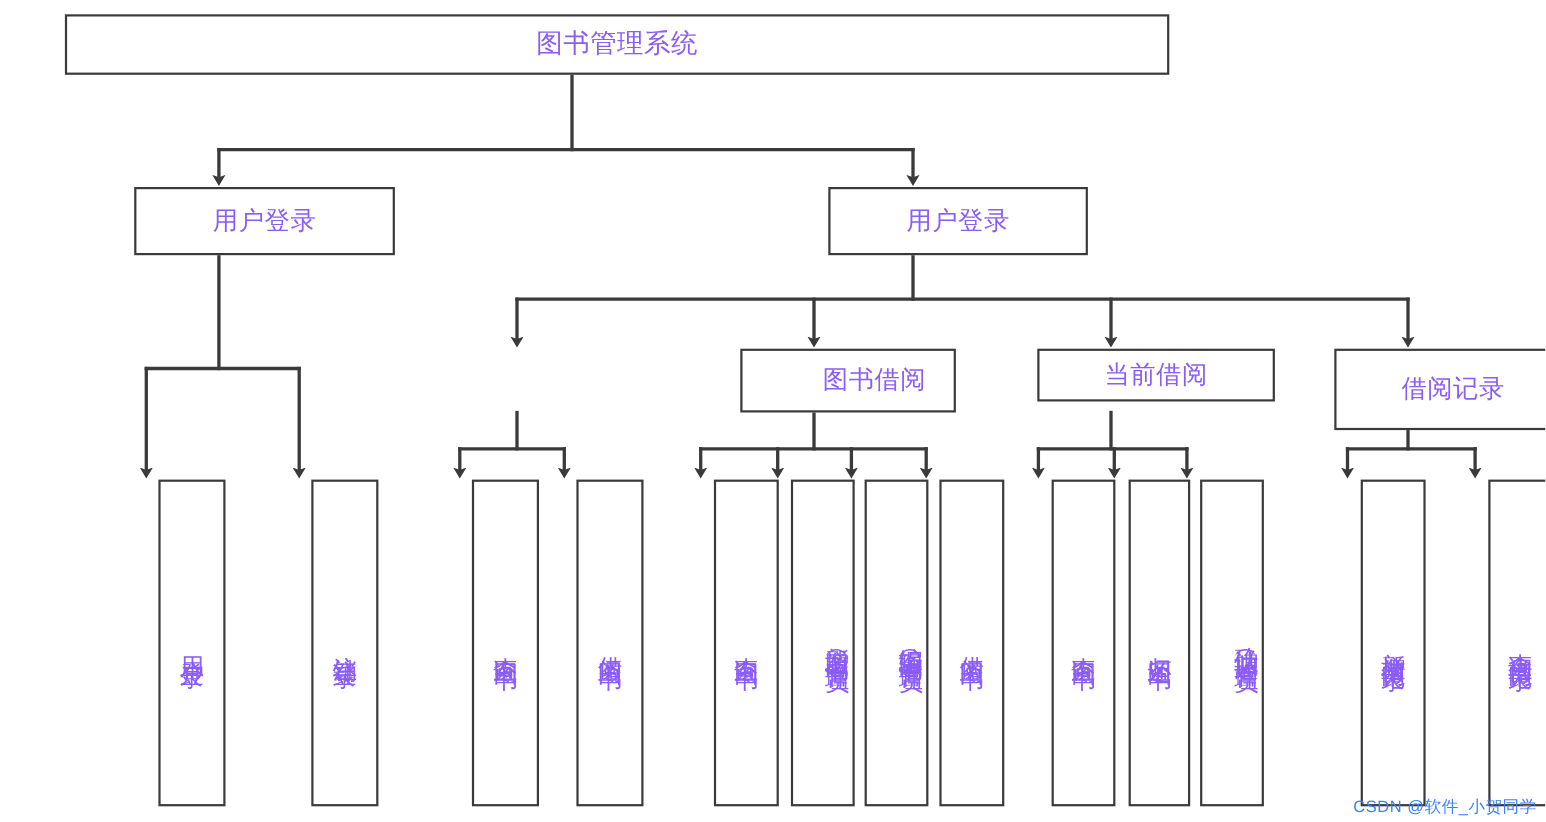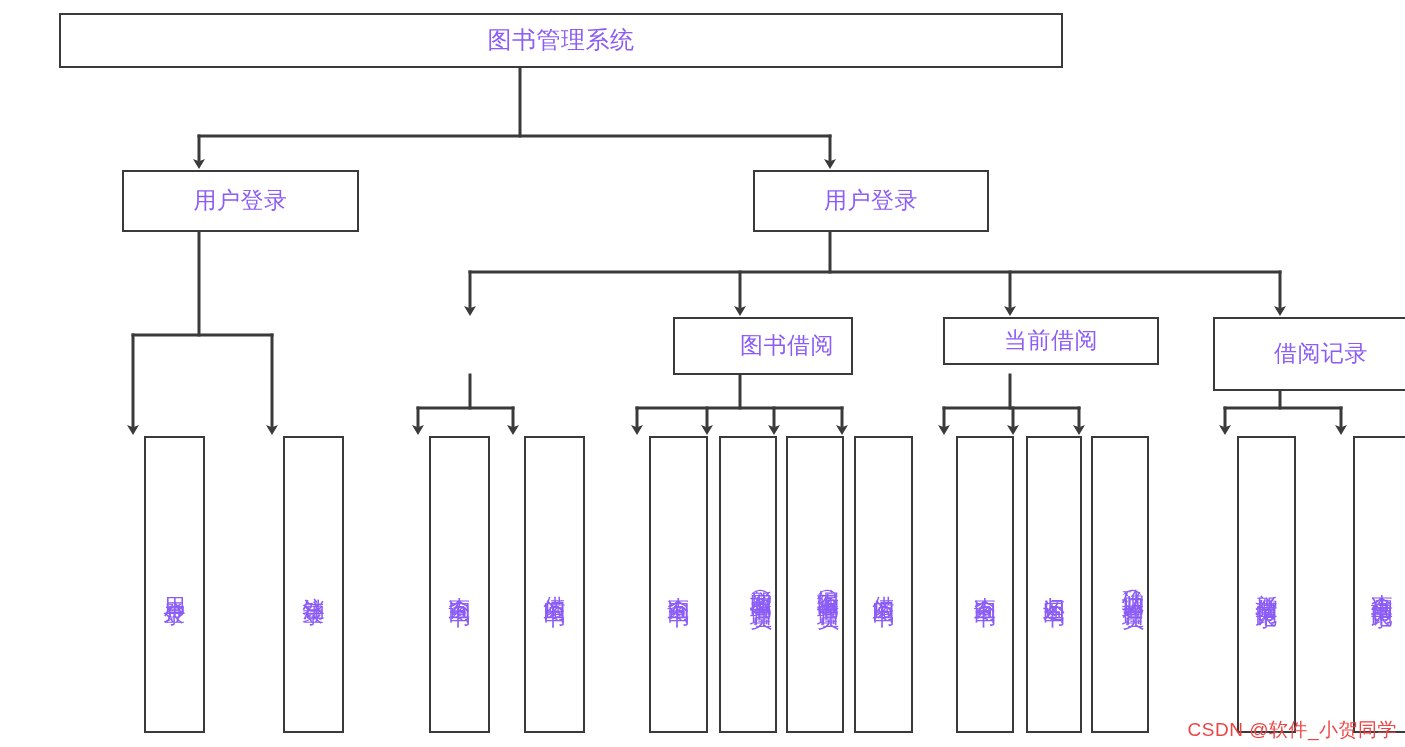--- a/index.html
+++ b/index.html
@@ -55,22 +55,22 @@
     align-items: flex-start;
     justify-content: center;
   }
   .node.vertical.tall-text {
     align-items: flex-start;
   }
   .watermark {
     position: absolute;
     right: 8px;
     bottom: 4px;
-    font-size: 19px;
-    color: #ef4444;
+    font-size: 15px;
+    color: #3b82f6;
     white-space: nowrap;
     letter-spacing: 0.5px;
     margin-top: 40px;
   }
 </style>
 </head>
 <body>
 
 <div id="canvas">
 
@@ -125,21 +125,21 @@
       <path d="M1225,408 L1225,426" marker-end="url(#arrow)"></path>
       <path d="M1341,408 L1341,426" marker-end="url(#arrow)"></path>
     </g>
   </svg>
 
   <div class="node root horizontal" style="left:18px; top:13px; width:1004px; height:55px;">图书管理系统</div>
 
   <div class="node horizontal" style="left:81px; top:170px; width:237px; height:62px;">用户登录</div>
   <div class="node horizontal" style="left:712px; top:170px; width:236px; height:62px;">用户登录</div>
 
-  <div class="node horizontal" style="left:632px; top:317px; width:180px; height:58px;padding-left:48px;">图书借阅</div>
+  <div class="node horizontal" style="left:632px; top:317px; width:196px; height:58px;padding-left:48px;">图书借阅</div>
   <div class="node horizontal" style="left:902px; top:317px; width:216px; height:48px;">当前借阅</div>
   <div class="node horizontal" style="left:1172px; top:317px; width:216px; height:74px;">借阅记录</div>
 
   <div class="node vertical" style="left:103px; top:436px; width:61px; height:297px; align-items:center;">用户登录</div>
   <div class="node vertical" style="left:242px; top:436px; width:61px; height:297px; align-items:center;">注销登录</div>
 
   <div class="node vertical" style="left:388px; top:436px; width:61px; height:297px; align-items:center;">查询图书</div>
   <div class="node vertical" style="left:483px; top:436px; width:61px; height:297px; align-items:center;">借阅图书</div>
 
   <div class="node vertical" style="left:608px; top:436px; width:59px; height:297px; align-items:center;">查询图书</div>

